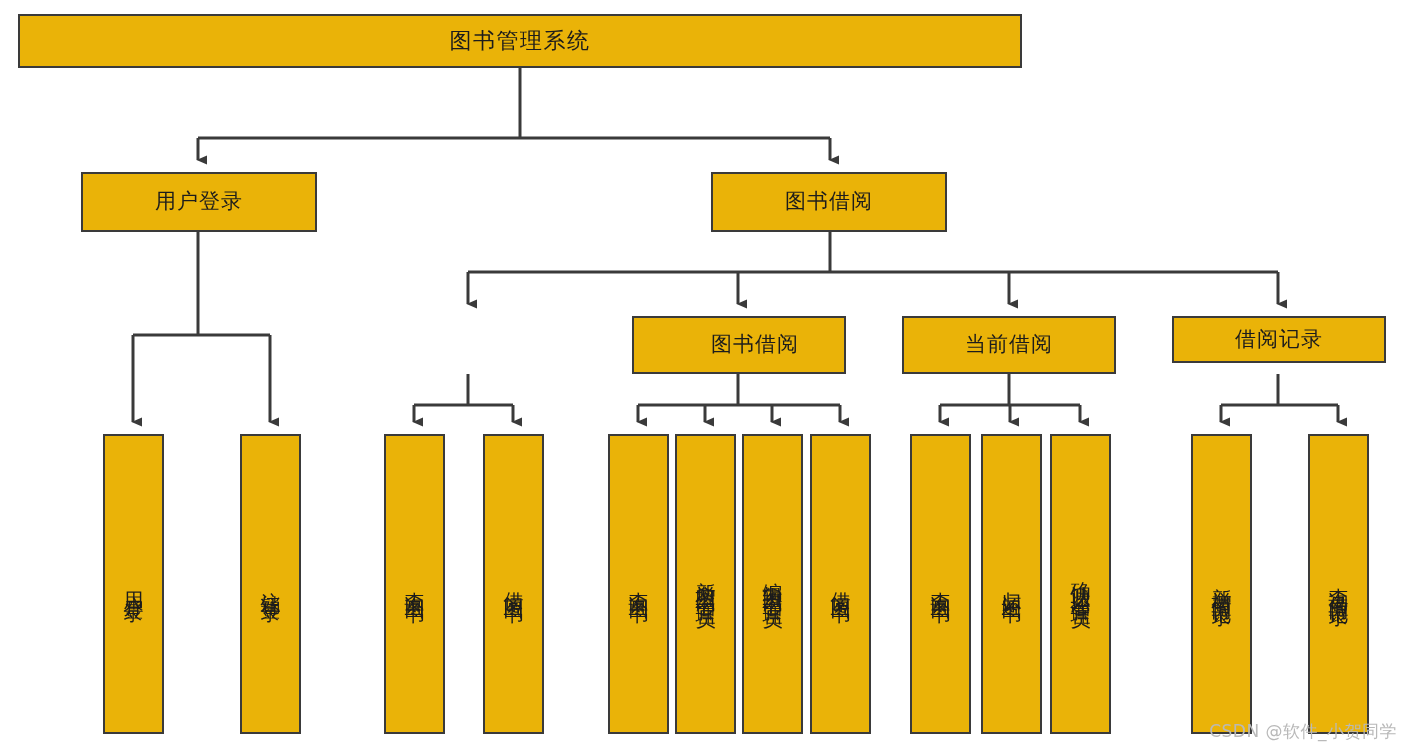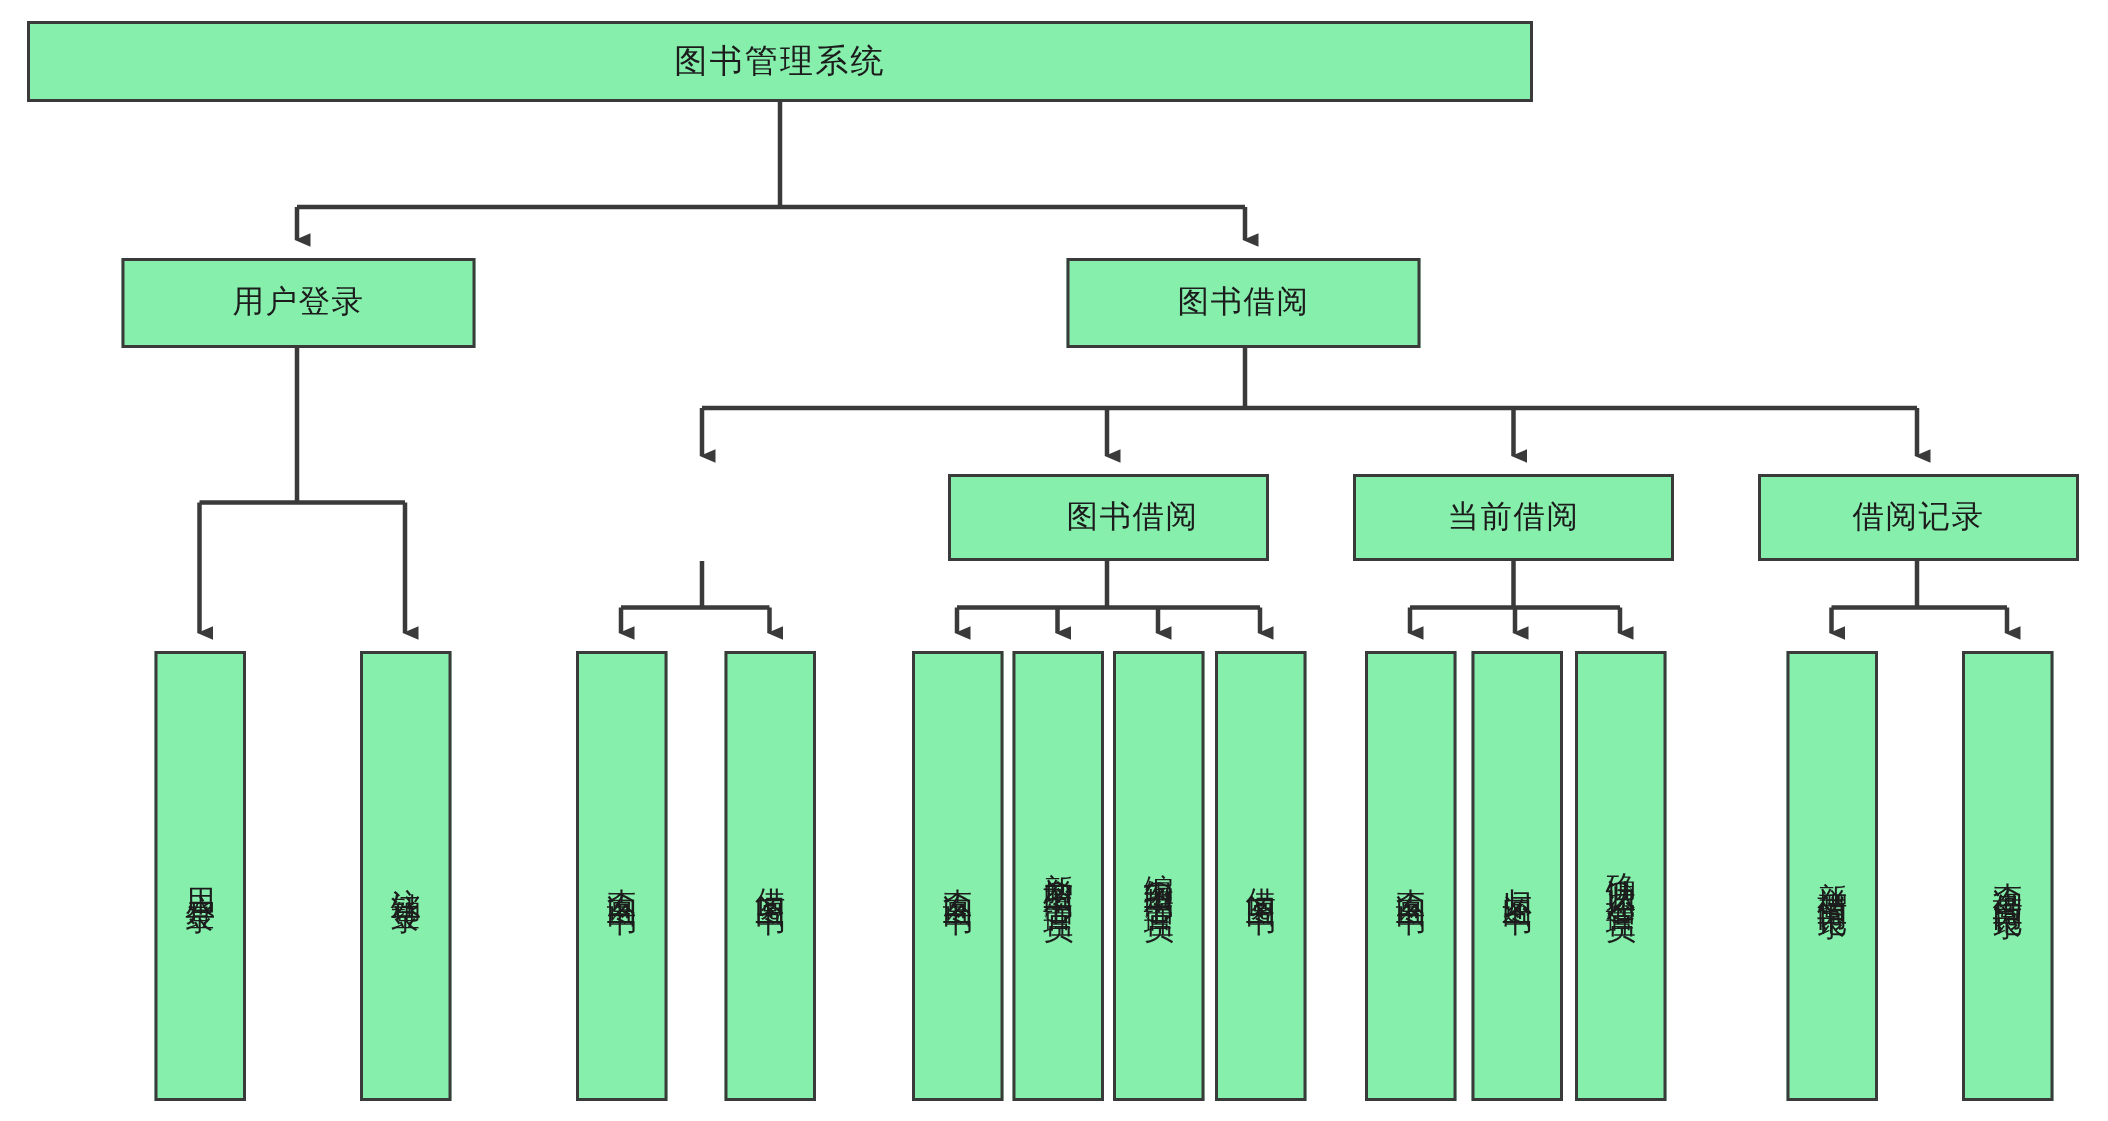--- a/index.html
+++ b/index.html
@@ -23,21 +23,21 @@
     left: 0;
     top: 0;
     width: 1405px;
     height: 747px;
     pointer-events: none;
   }
   .node {
     position: absolute;
     box-sizing: border-box;
     border: 2px solid #3a3a3a;
-    background: #86efac;
+    background: #eab308;
     display: flex;
     align-items: center;
     justify-content: center;
     color: #1c1c1c;
     text-align: center;
   }
   .node.horiz {
     font-size: 21px;
     letter-spacing: 1px;
     line-height: 1.2;
@@ -141,21 +141,21 @@
 
 
   <div class="node horiz" style="left:632px; top:316px; width:214px; height:58px;padding-left:32px;">
     <span>图书借阅</span>
   </div>
 
   <div class="node horiz" style="left:902px; top:316px; width:214px; height:58px;">
     <span>当前借阅</span>
   </div>
 
-  <div class="node horiz" style="left:1172px; top:316px; width:214px; height:58px;">
+  <div class="node horiz" style="left:1172px; top:316px; width:214px; height:47px;">
     <span>借阅记录</span>
   </div>
 
   <div class="node leaf" style="left:103px; top:434px; width:61px; height:300px;">
     <span class="leaf-label">用户登录</span>
   </div>
 
   <div class="node leaf" style="left:240px; top:434px; width:61px; height:300px;">
     <span class="leaf-label">注销登录</span>
   </div>
@@ -197,14 +197,15 @@
   </div>
 
   <div class="node leaf" style="left:1191px; top:434px; width:61px; height:300px;">
     <span class="leaf-label">新增借阅记录</span>
   </div>
 
   <div class="node leaf" style="left:1308px; top:434px; width:61px; height:300px;">
     <span class="leaf-label">查询借阅记录</span>
   </div>
 
+  <div class="watermark">CSDN @软件_小贺同学</div>
 
 </div>
 
 </body></html>

